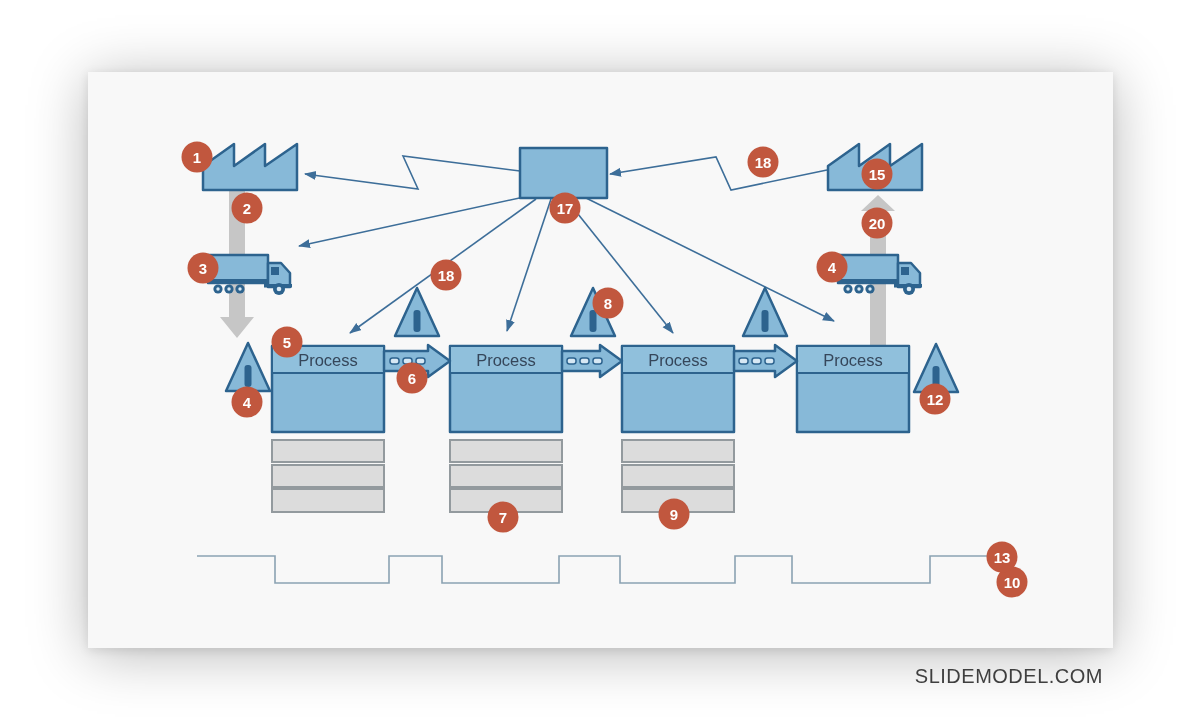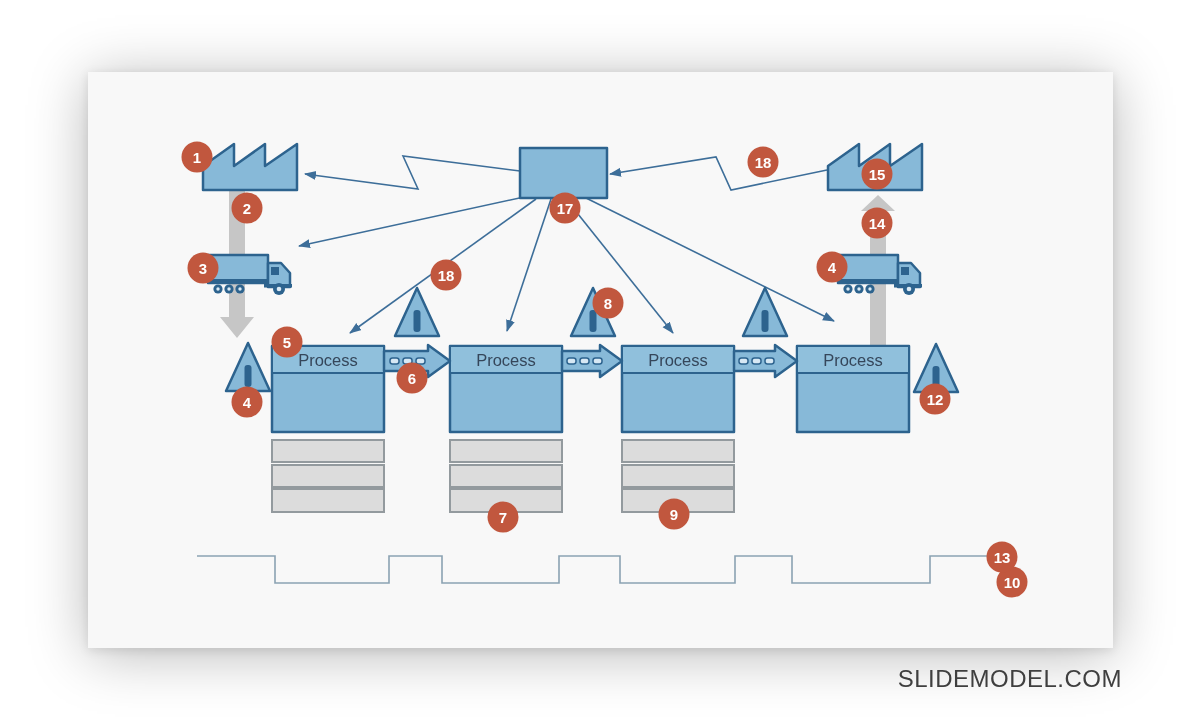--- a/index.html
+++ b/index.html
@@ -41,22 +41,22 @@
   .dash{fill:#d7e8f4;stroke:var(--shape-stroke);stroke-width:1.5;}
   .tl{fill:none;stroke:var(--timeline);stroke-width:1.6;}
   .ptext{fill:var(--process-text);font-size:16.5px;text-anchor:middle;font-family:"Liberation Sans",sans-serif;}
   .badge{
     position:absolute;width:31px;height:31px;border-radius:50%;
     background:var(--badge-bg);color:var(--badge-text);
     font-size:15px;font-weight:bold;line-height:31px;text-align:center;
     transform:translate(-50%,-50%);
   }
   .watermark{
-    position:absolute;top:665px;right:78px;
-    font-size:24px;color:var(--watermark);letter-spacing:.5px;
+    position:absolute;top:665px;right:97px;
+    font-size:20px;color:var(--watermark);letter-spacing:.5px;
   }
 </style>
 </head>
 <body>
 
 <div class="card"></div>
 
 <svg class="diagram" viewBox="0 0 1200 720" aria-hidden="true">
   <defs>
     <marker id="ah" markerWidth="14" markerHeight="11" refX="11" refY="4.5" orient="auto" markerUnits="userSpaceOnUse">
@@ -212,20 +212,20 @@
     <div class="badge" style="left: 247px; top: 402px;">4</div>
     <div class="badge" style="left: 287px; top: 342px;">5</div>
     <div class="badge" style="left: 412px; top: 378px;">6</div>
     <div class="badge" style="left: 503px; top: 517px;">7</div>
     <div class="badge" style="left: 608px; top: 303px;">8</div>
     <div class="badge" style="left: 674px; top: 514px;">9</div>
     <div class="badge" style="left: 1012px; top: 582px;">10</div>
     <div class="badge" style="left: 1002px; top: 557px;">13</div>
     <div class="badge" style="left: 935px; top: 399px; text-align: center;">12</div>
     <div class="badge" style="left: 832px; top: 267px;">4</div>
-    <div class="badge" style="left: 877px; top: 223px;">14</div>
+    <div class="badge" style="left: 877px; top: 223px;">20</div>
     <div class="badge" style="left: 877px; top: 174px;">15</div>
     <div class="badge" style="left: 763px; top: 162px;">18</div>
     <div class="badge" style="left: 565px; top: 200px; margin-top: 8px;">17</div>
     <div class="badge" style="left: 446px; top: 260px; margin-top: 15px;">18</div>
   </div>
 
 <div class="watermark">SLIDEMODEL.COM</div>
 
 </body></html>

